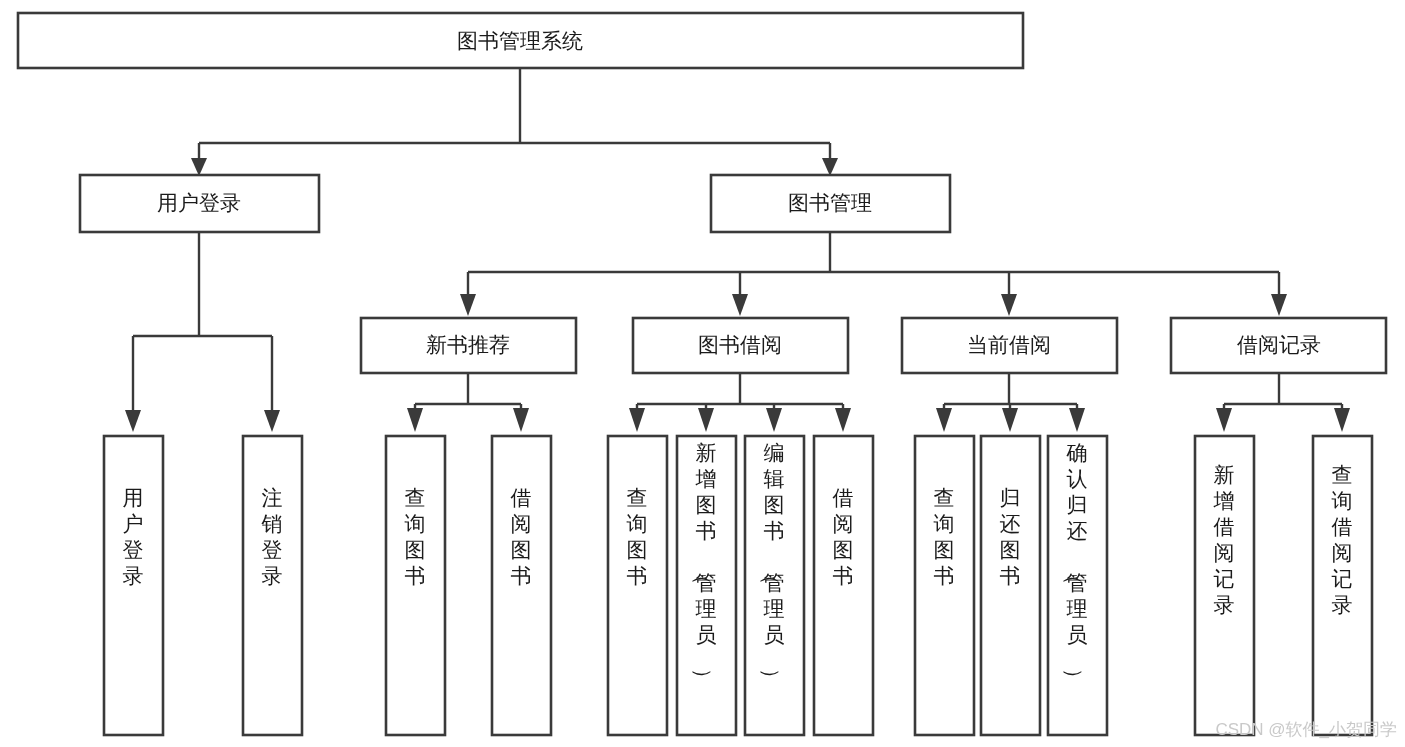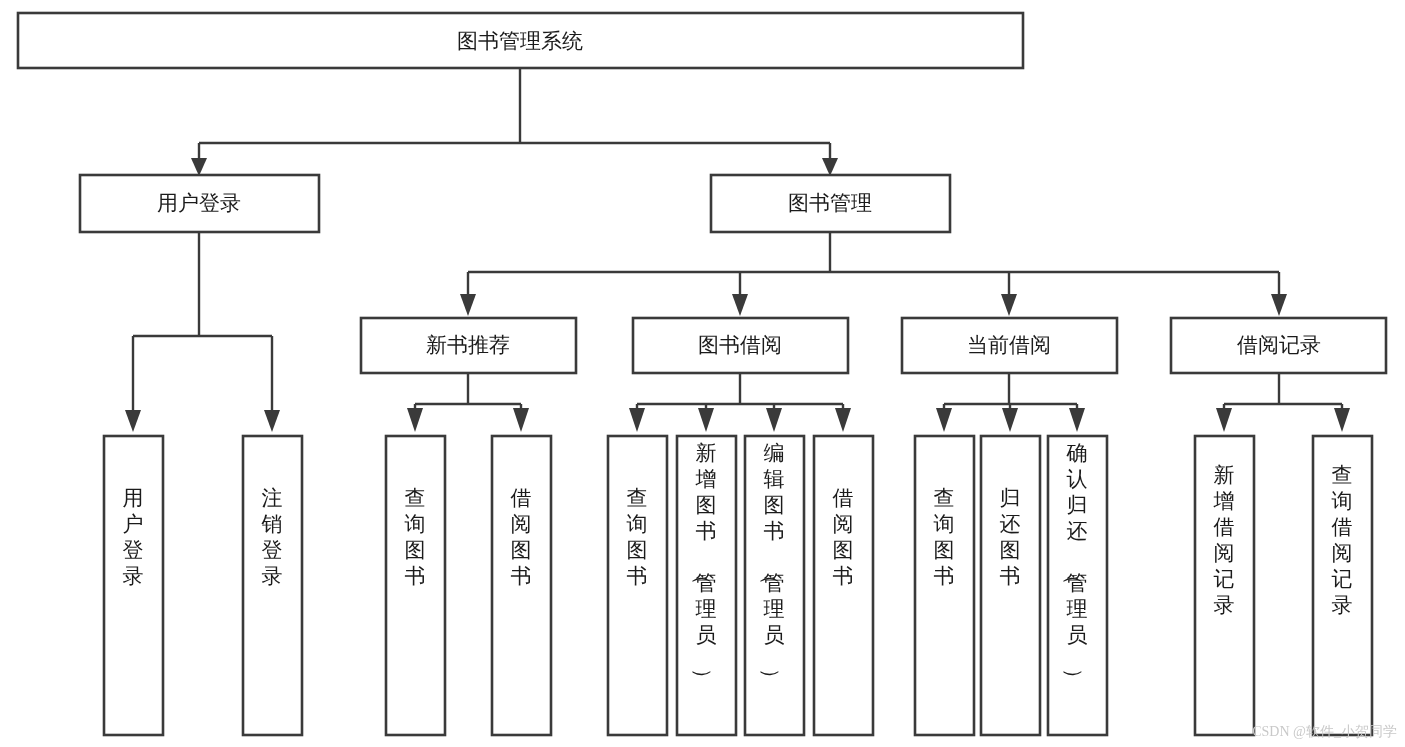--- a/index.html
+++ b/index.html
@@ -52,22 +52,22 @@
   }
   .arrow-head {
     fill: #3a3a3a;
     stroke: none;
   }
   .watermark {
     position: absolute;
     right: 8px;
     bottom: 6px;
     color: #c9c9c9;
-    font-size: 14px;
-    font-family: Liberation Serif, serif;
+    font-size: 17px;
+    font-family: Liberation Sans, sans-serif;
     white-space: nowrap;
     user-select: none;
   }
 </style>
 </head>
 <body>
 
 <div id="chart-root">
   <svg id="flow" viewBox="0 0 1405 747" xmlns="http://www.w3.org/2000/svg">
 

